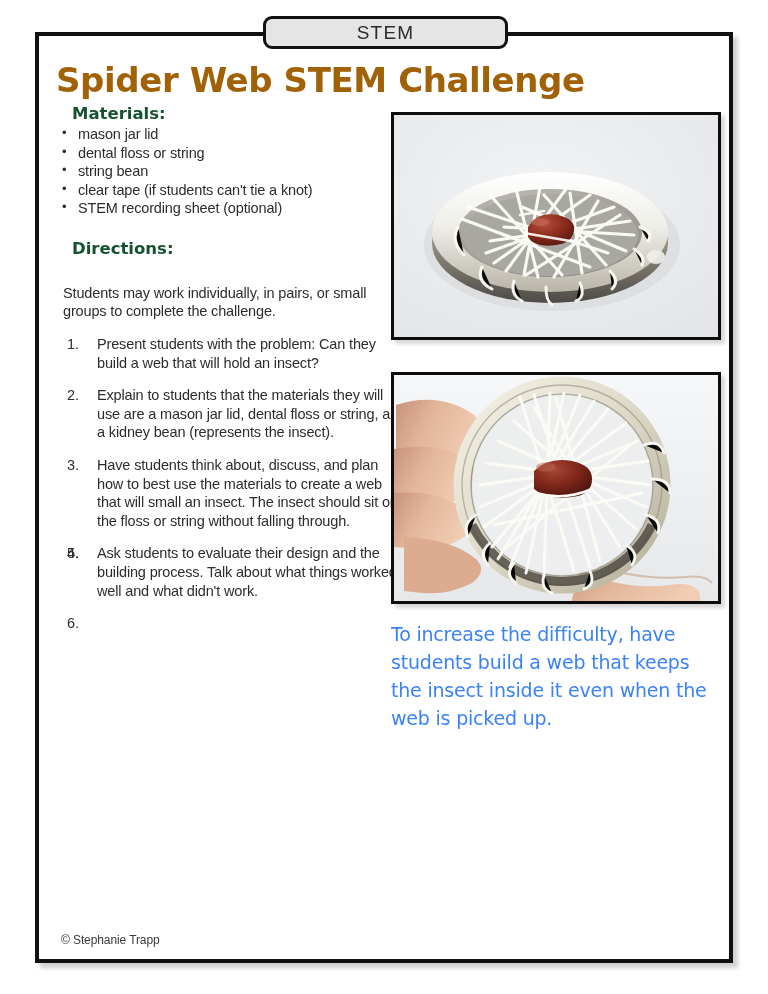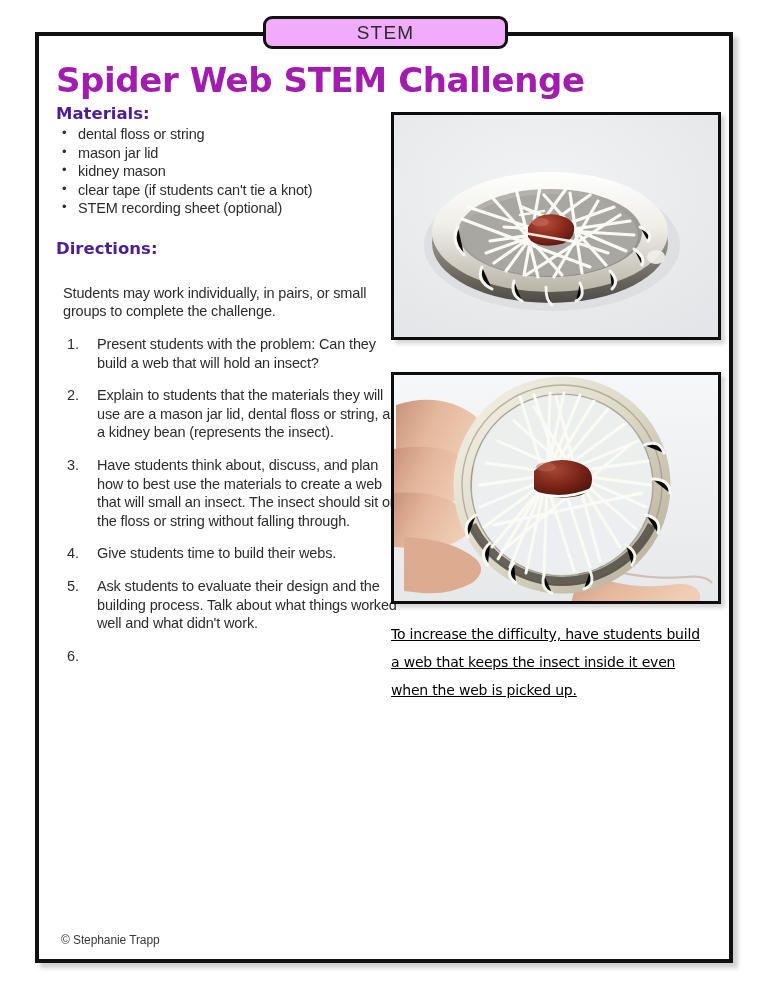--- a/index.html
+++ b/index.html
@@ -29,21 +29,21 @@
     box-shadow: 5px 5px 4px rgba(0,0,0,0.18);
   }
 
   
   #stem-tab {
     position: absolute;
     left: 263px;
     top: 16px;
     width: 245px;
     height: 33px;
-    background: #f0abfc;
+    background: #e5e5e5;
     border: 3px solid #111111;
     border-radius: 9px;
     box-sizing: border-box;
     display: flex;
     align-items: center;
     justify-content: center;
     z-index: 5;
   }
   #stem-tab .tab-label {
     font-size: 19px;
@@ -53,39 +53,39 @@
   }
 
   
   .doc-title {
     position: absolute;
     left: 17px;
     top: 24px;
     font-size: 34px;
     font-weight: bold;
     letter-spacing: -0.4px;
-    color: #a21caf;
+    color: #a16207;
     font-family: "DejaVu Sans", sans-serif;
     white-space: nowrap;
   }
 
   
   .left-col {
     position: absolute;
     left: 17px;
     top: 68px;
     width: 340px;
   }
 
   .section-head {
     font-size: 16.5px;
     font-weight: bold;
-    color: #4c1d95;
+    color: #14532d;
     font-family: "DejaVu Sans", sans-serif;
-    margin: 0 0 2px 0;
+    margin: 0 0 2px 16px;
   }
 
   ul.materials {
     list-style: none;
     margin: 0 0 0 0;
     padding: 0;
   }
   ul.materials li {
     font-size: 14.5px;
     line-height: 18.6px;
@@ -154,27 +154,26 @@
     background: #e9ebee;
     box-shadow: 4px 4px 4px rgba(0,0,0,0.16);
     position: relative;
     overflow: hidden;
   }
   #photo-lid-flat { width: 330px; height: 228px; }
   #photo-lid-held { width: 330px; height: 232px; margin-top: 32px; }
 
   .photo-caption {
     margin-top: 16px;
-    font-size: 14px;
+    font-size: 19px;
     line-height: 28px;
-    color: #000000;
+    color: #3b82f6;
     width: 320px;
     font-family: "DejaVu Sans", sans-serif;
     letter-spacing: -0.2px;
-    text-decoration: underline;
   }
 
   
   .footer-credit {
     position: absolute;
     left: 22px;
     bottom: 12px;
     font-size: 12px;
     color: #3a3a3a;
     letter-spacing: -0.1px;
@@ -187,23 +186,23 @@
 
 <div id="page-sheet">
 
   <div class="doc-title">Spider Web STEM Challenge</div>
 
   <div class="left-col">
 
     <div class="section-head">Materials:</div>
 
     <ul class="materials">
+      <li>mason jar lid</li>
       <li>dental floss or string</li>
-      <li>mason jar lid</li>
-      <li>kidney mason</li>
+      <li>string bean</li>
       <li>clear tape (if students can't tie a knot)</li>
       <li>STEM recording sheet (optional)</li>
     </ul>
 
     <div class="section-head directions-head">Directions:</div>
 
     <div class="intro-text">Students may work individually, in pairs, or small groups to complete the challenge.</div>
 
     <ol class="steps">
       <li>
@@ -213,21 +212,20 @@
       <li>
         <span class="num">2.</span>
         <span>Explain to students that the materials they will use are a mason jar lid, dental floss or string, and a kidney bean (represents the insect).</span>
       </li>
       <li>
         <span class="num">3.</span>
         <span>Have students think about, discuss, and plan how to best use the materials to create a web that will small an insect. The insect should sit on the floss or string without falling through.</span>
       </li>
       <li>
         <span class="num">4.</span>
-        <span>Give students time to build their webs.</span>
       </li>
       <li>
         <span class="num">5.</span>
         <span>Ask students to evaluate their design and the building process.  Talk about what things worked well and what didn't work.</span>
       </li>
       <li>
         <span class="num">6.</span>
       </li>
     </ol>
   </div>

